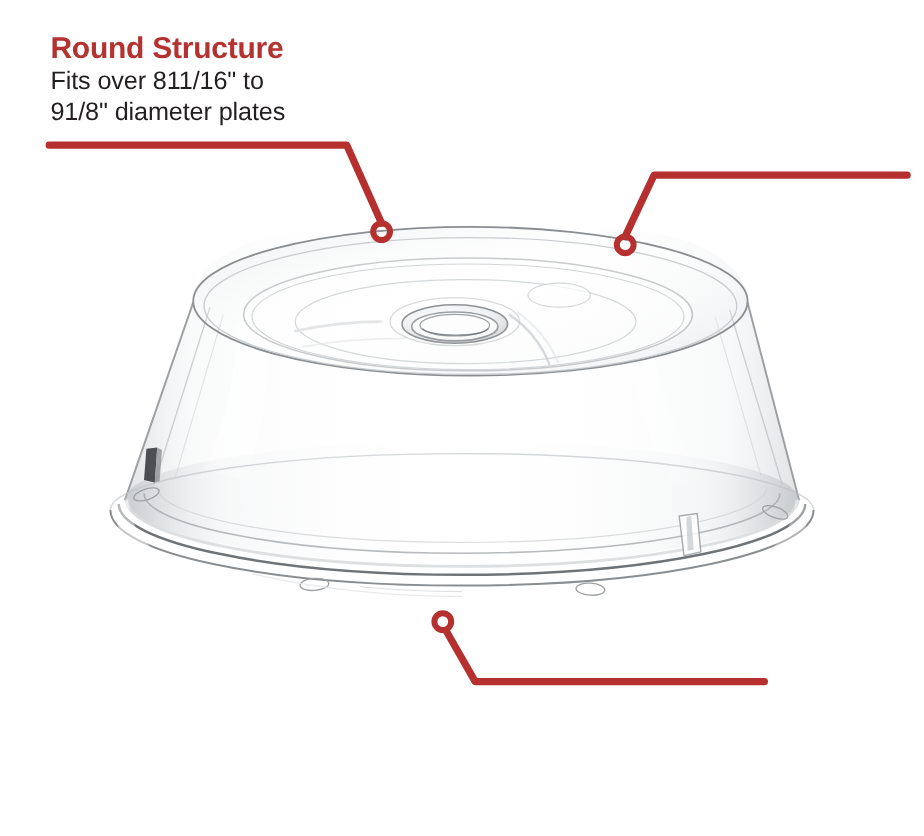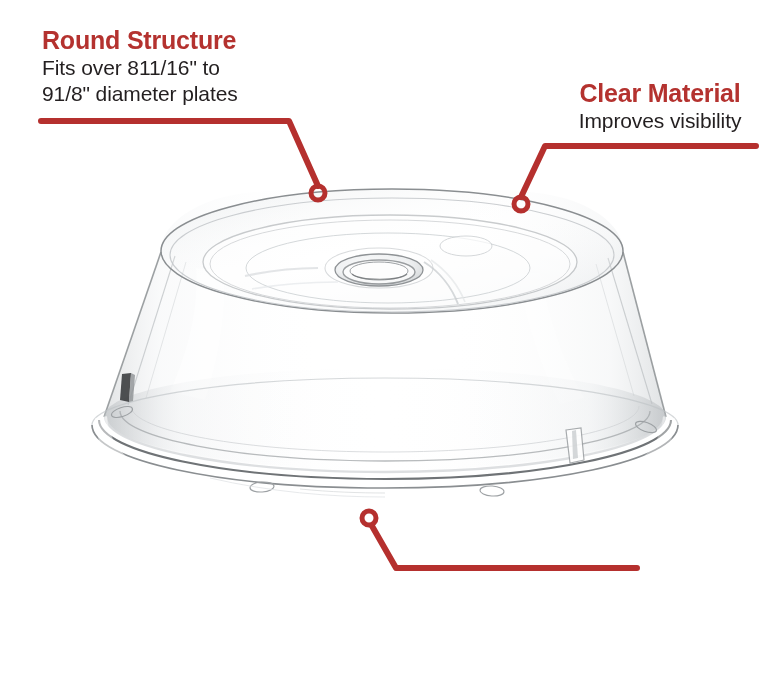--- a/index.html
+++ b/index.html
@@ -244,19 +244,15 @@
       <circle cx="369" cy="518" r="7" fill="none" stroke="#b5302e" stroke-width="5"></circle>
     </g>
   </svg>
 
   <div class="callout-text" id="callout-round-structure">
     <p class="callout-title">Round Structure</p>
     <p class="callout-sub">Fits over 811/16" to</p>
     <p class="callout-sub">91/8" diameter plates</p>
   </div>
 
-  <div class="callout-text" id="callout-clear-material">
-    <p class="callout-title">Clear Material</p>
-    <p class="callout-sub">Improves visibility</p>
-  </div>
 
 
 </div>
 
 </body></html>

